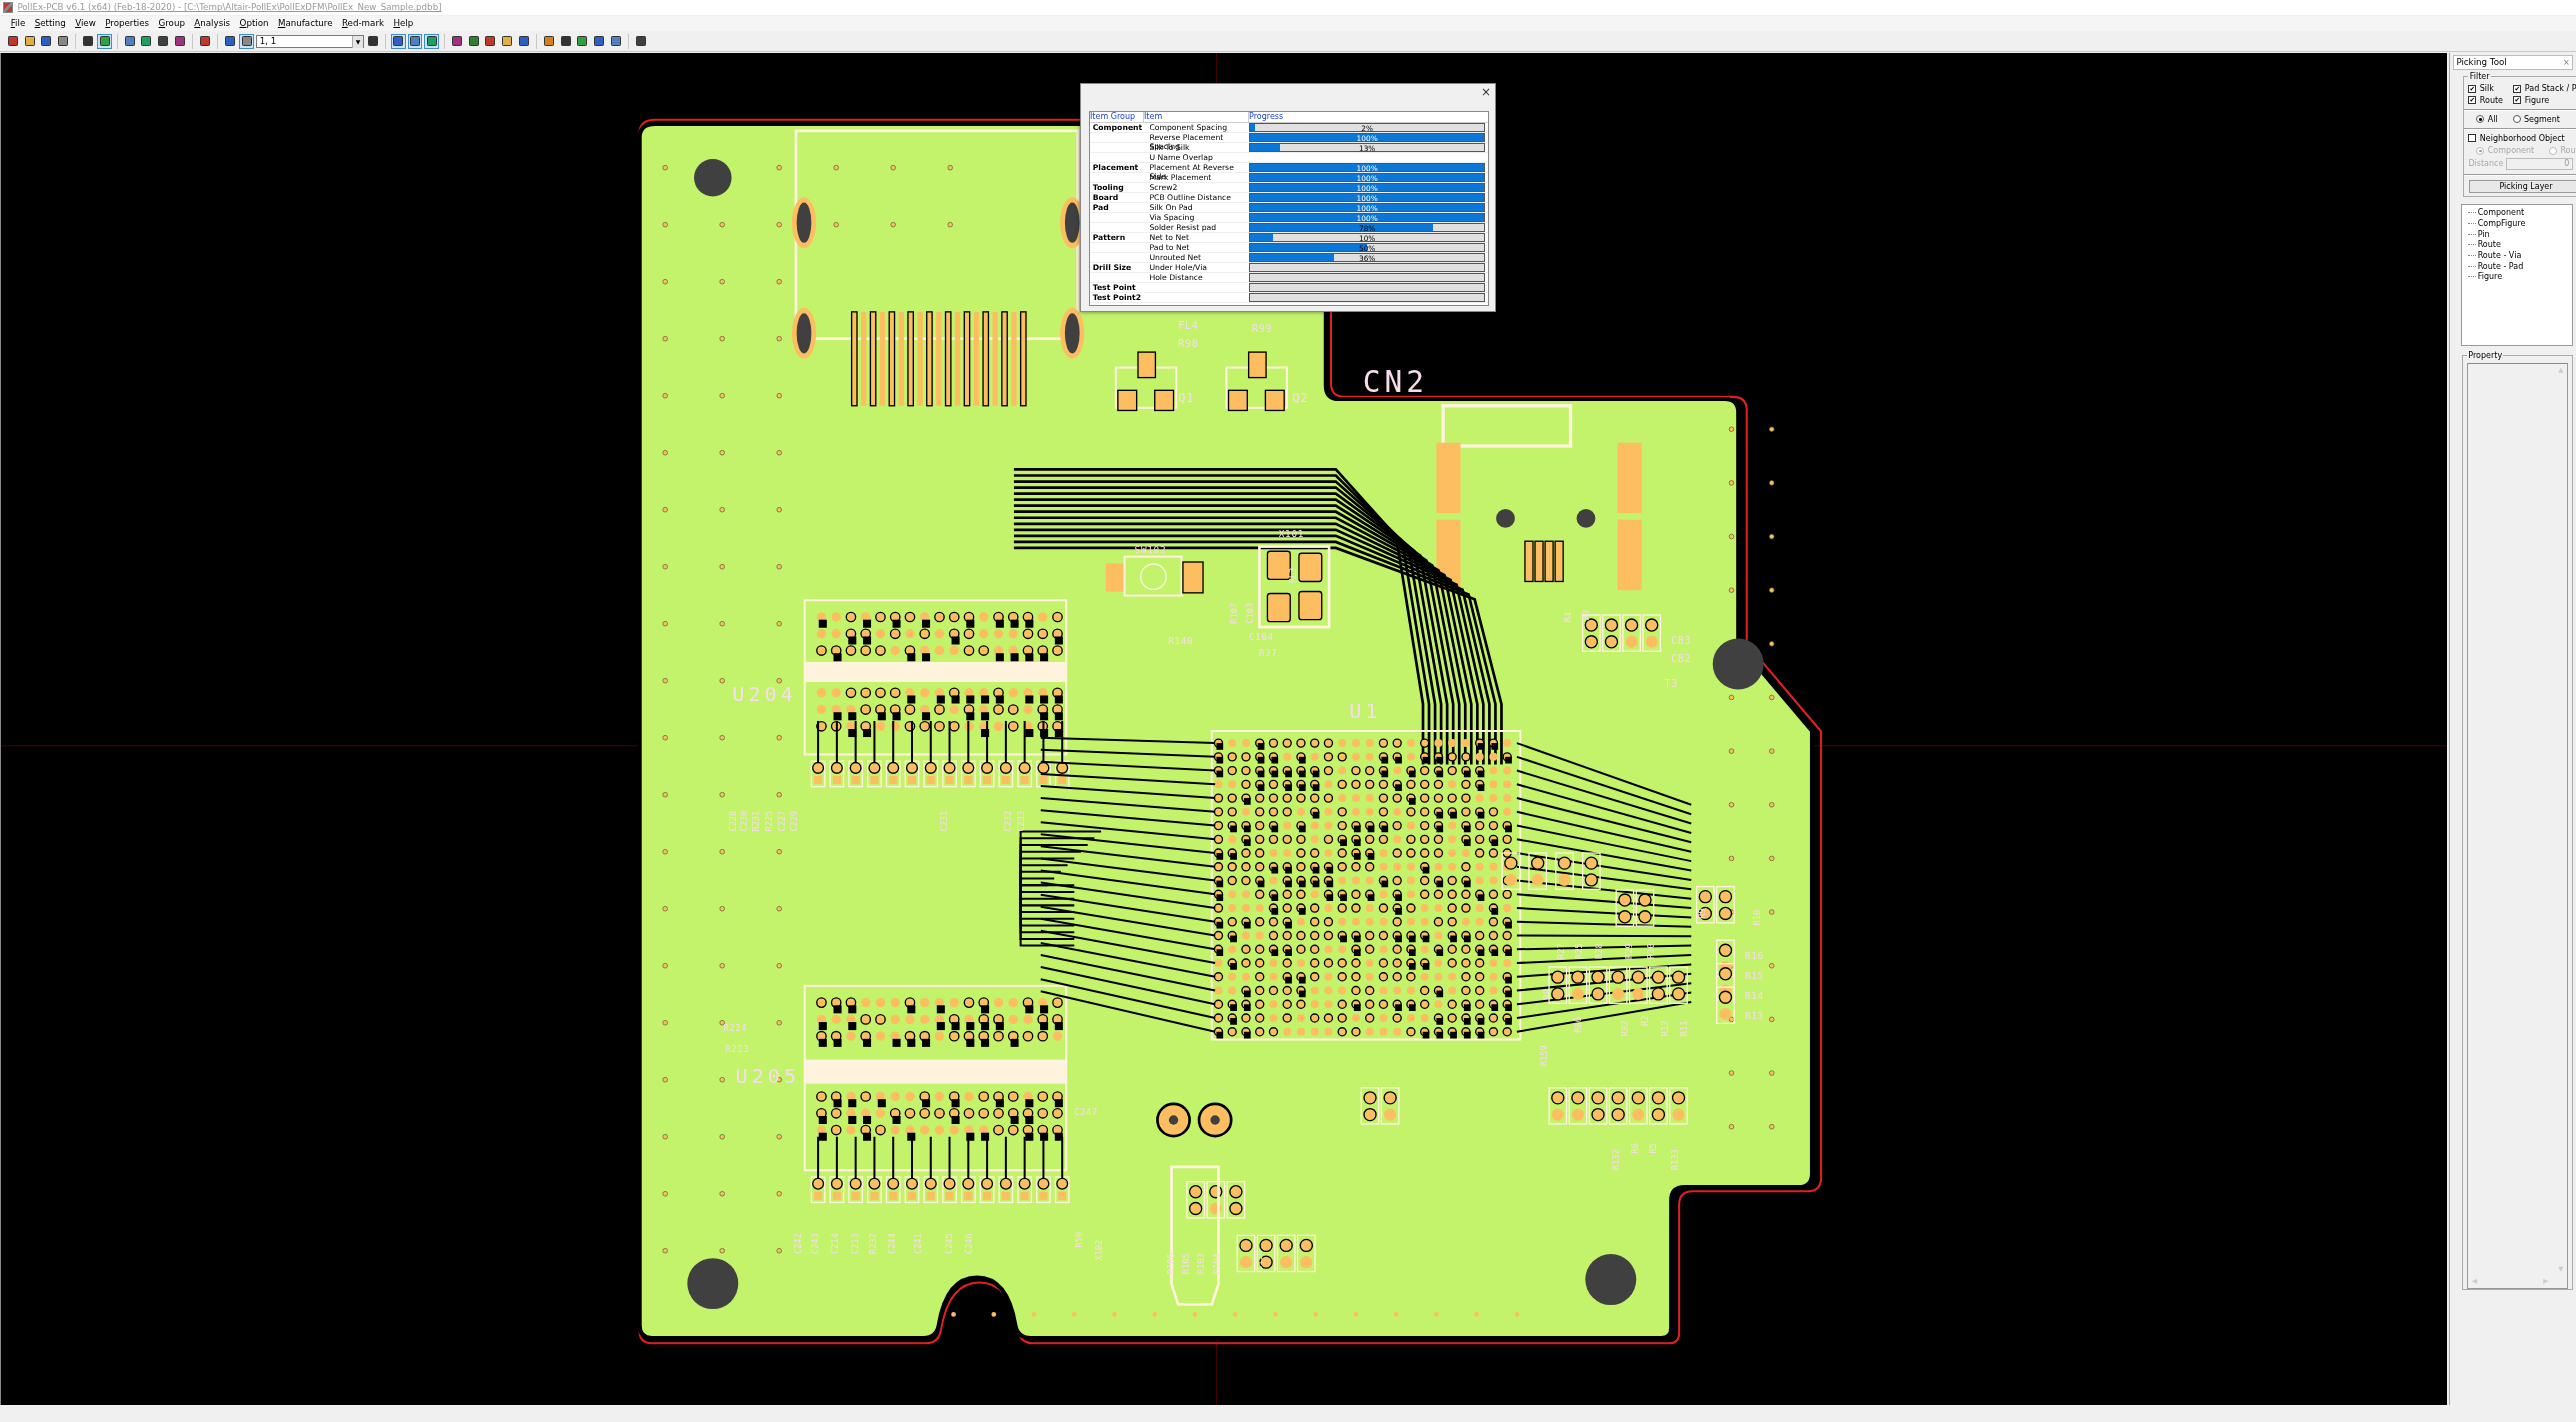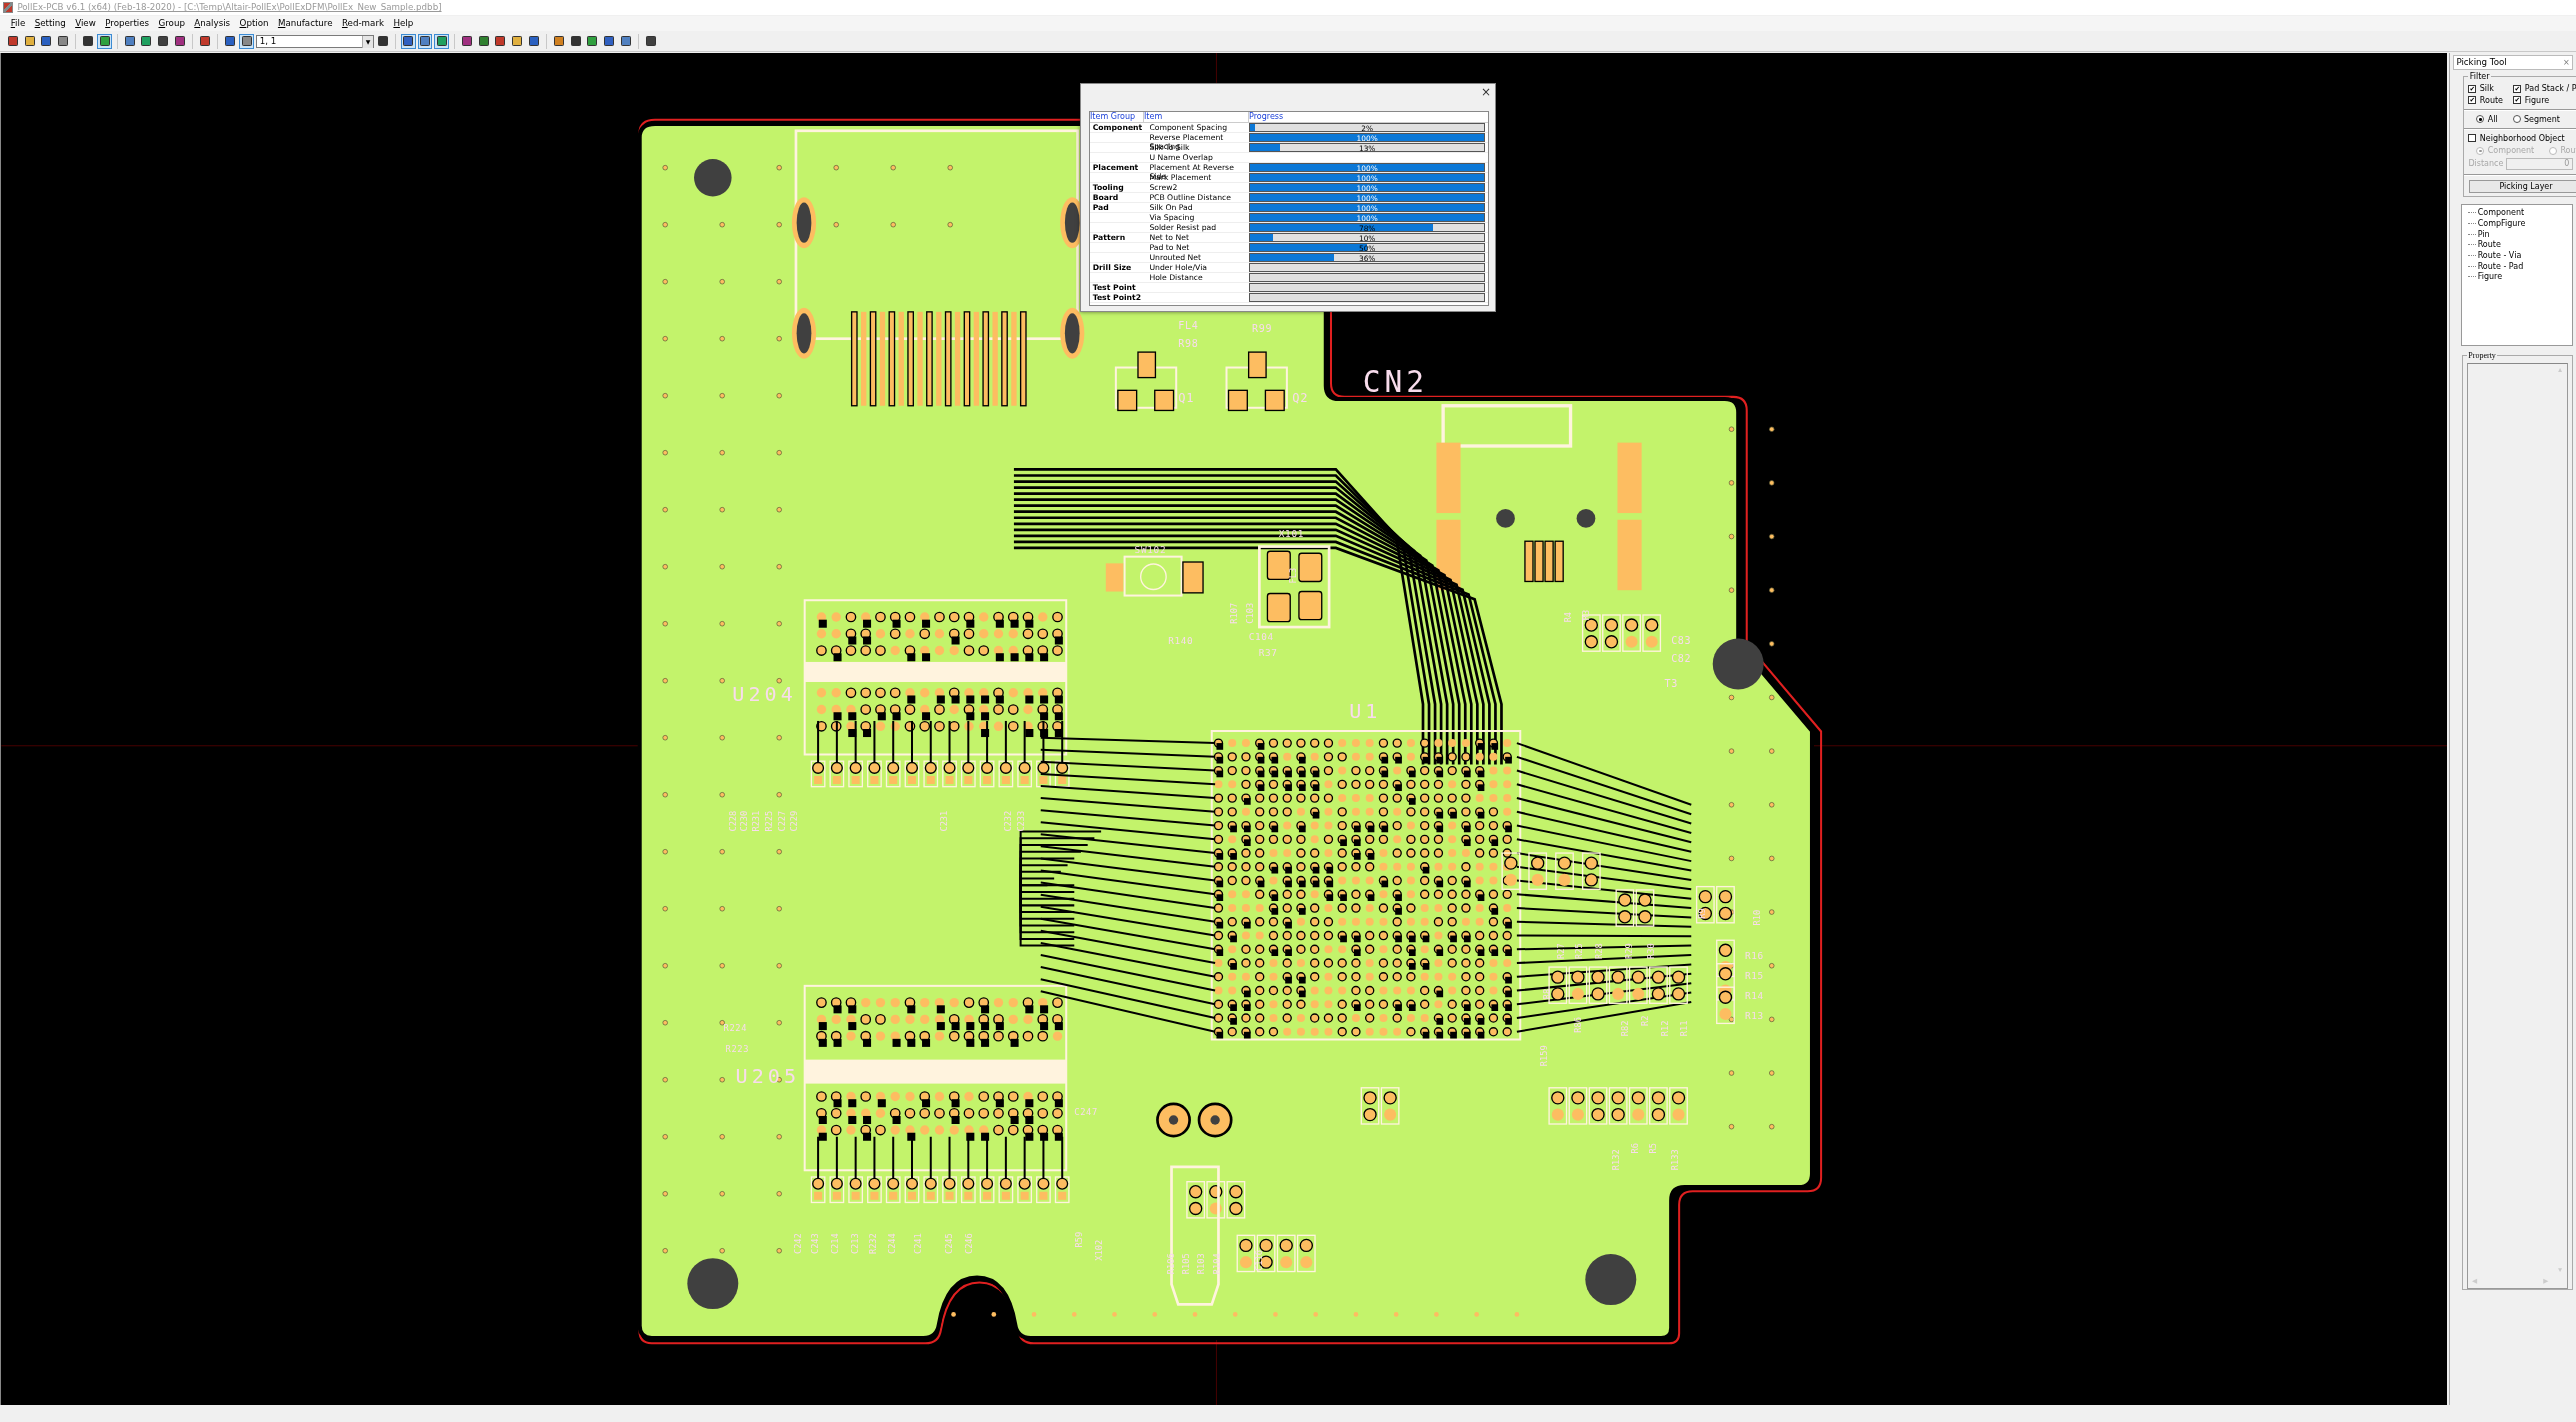--- a/index.html
+++ b/index.html
@@ -12,21 +12,21 @@
   
   .menubar { position: absolute; left: 0; top: 16px; width: 2576px; height: 14.8px; background: #f5f5f5; display: flex; align-items: center; padding-left: 10.7px; gap: 9.4px; }
   .menubar .menu-item { font-size: 8.7px; color: #000; font-family: "DejaVu Sans", sans-serif; }
   .menubar .menu-item::first-letter { text-decoration: underline; }
   
   .toolbar { position: absolute; left: 0; top: 32px; width: 2576px; height: 20px; background: #f0f0f0; border-bottom: 0.7px solid #c8c8c8; display: flex; align-items: center; padding-left: 5.4px; gap: 2px; }
   .tb-btn { width: 14.8px; height: 14.8px; display: flex; align-items: center; justify-content: center; border: 0.7px solid transparent; }
   .tb-btn.active { background: #cce4f7; border-color: #3c8bd3; }
   .tb-btn .glyph { width: 10px; height: 10px; border: 0.7px solid #333; border-radius: 1.3px; }
   .tb-sep { width: 0.7px; height: 14.8px; background: #c8c8c8; margin: 0 2.7px; }
-  .tb-combo { width: 118px; height: 13.4px; background: #fff; border: 0.7px solid #7a7a7a; display: flex; align-items: center; justify-content: space-between; font-size: 8.7px; padding: 0 0 0 2.7px; font-family: "DejaVu Sans", sans-serif; }
+  .tb-combo { width: 108px; height: 13.4px; background: #fff; border: 0.7px solid #7a7a7a; display: flex; align-items: center; justify-content: space-between; font-size: 8.7px; padding: 0 0 0 2.7px; font-family: "DejaVu Sans", sans-serif; }
   .tb-combo .arrow { width: 10.7px; height: 12px; background: #e5e5e5; border-left: 0.7px solid #aaa; font-size: 6px; display: flex; align-items: center; justify-content: center; }
   
   .canvas { position: absolute; left: 0; top: 53px; width: 2447px; height: 1352px; background: #000; overflow: hidden; border-left: 1.3px solid #888; }
   .canvas svg { position: absolute; left: 0; top: 0; }
   
   .right-panel { position: absolute; left: 2449px; top: 53px; width: 127px; height: 1352px; background: #f0f0f0; border-left: 0.7px solid #aaa; }
   .panel-head { margin: 2px 2.7px 0 2.7px; height: 14.8px; background: #fff; border: 0.7px solid #bbb; display: flex; align-items: center; justify-content: space-between; padding: 0 2.7px; font-size: 8.7px; font-family: "DejaVu Sans", sans-serif; }
   .panel-head .close { color: #777; font-size: 8px; }
   fieldset { border: 0.7px solid #aaa; margin: 2.7px 5.4px 0 13.4px; padding: 1.3px 4px 2.7px 4px; font-size: 8px; font-family: "DejaVu Sans", sans-serif; }
   legend { padding: 0 1.3px; font-size: 8px; }
@@ -40,21 +40,21 @@
   .radio .dot.on::after { content: ""; position: absolute; left: 2px; top: 2px; width: 2.7px; height: 2.7px; border-radius: 50%; background: #000; }
   .disabled { color: #a8a8a8; }
   .disabled .dot { border-color: #bbb; }
   .disabled .dot.on::after { background: #999; }
   .dist-row { display: flex; align-items: center; gap: 2.7px; font-size: 8px; margin-top: 2.7px; }
   .dist-input { width: 67px; height: 12px; border: 0.7px solid #bbb; background: #f0f0f0; text-align: right; padding-right: 2.7px; color: #999; font-size: 8px; }
   .pick-btn { display: block; width: 114px; height: 13.4px; margin: 2.7px auto 0; border: 0.7px solid #999; background: #e8e8e8; font-size: 8px; text-align: center; line-height: 12px; font-family: "DejaVu Sans", sans-serif; }
   .tree { margin: 6.7px 2.7px 0 10.7px; height: 142px; background: #fff; border: 0.7px solid #999; padding: 2.7px 0 0 6.7px; font-size: 8px; font-family: "DejaVu Sans", sans-serif; }
   .tree-item { display: flex; align-items: center; height: 10.7px; }
   .tree-item .line { width: 8px; border-top: 0.7px dotted #888; margin-right: 1.3px; }
-  .property { margin: 5.4px 2.7px 0 12px; height: 939px; font-family: Liberation Serif, serif; }
+  .property { margin: 5.4px 2.7px 0 12px; height: 939px; }
   .prop-box { height: 926px; background: #f0f0f0; border: 0.7px solid #999; border-top: 1.3px solid #888; margin-top: 1.3px; position: relative; }
   .prop-box .up { position: absolute; right: 4px; top: 2.7px; color: #ccc; font-size: 6.7px; }
   .prop-box .down { position: absolute; right: 4px; bottom: 14.8px; color: #ccc; font-size: 6.7px; }
   .prop-box .left { position: absolute; left: 4px; bottom: 2.7px; color: #ccc; font-size: 6.7px; }
   .prop-box .right { position: absolute; right: 19px; bottom: 2.7px; color: #ccc; font-size: 6.7px; }
   
   .statusbar { position: absolute; left: 0; top: 1407px; width: 2576px; height: 14.8px; background: #f0f0f0; display: flex; align-items: center; font-size: 8.7px; font-family: "DejaVu Sans", sans-serif; }
   .statusbar .ready { padding-left: 1.3px; flex: 1; }
   .st-cell { height: 12px; border: 0.7px solid #aaa; margin-left: 1.3px; display: flex; align-items: center; padding-left: 1.3px; font-family: "DejaVu Sans Mono", monospace; font-size: 8px; }
   

